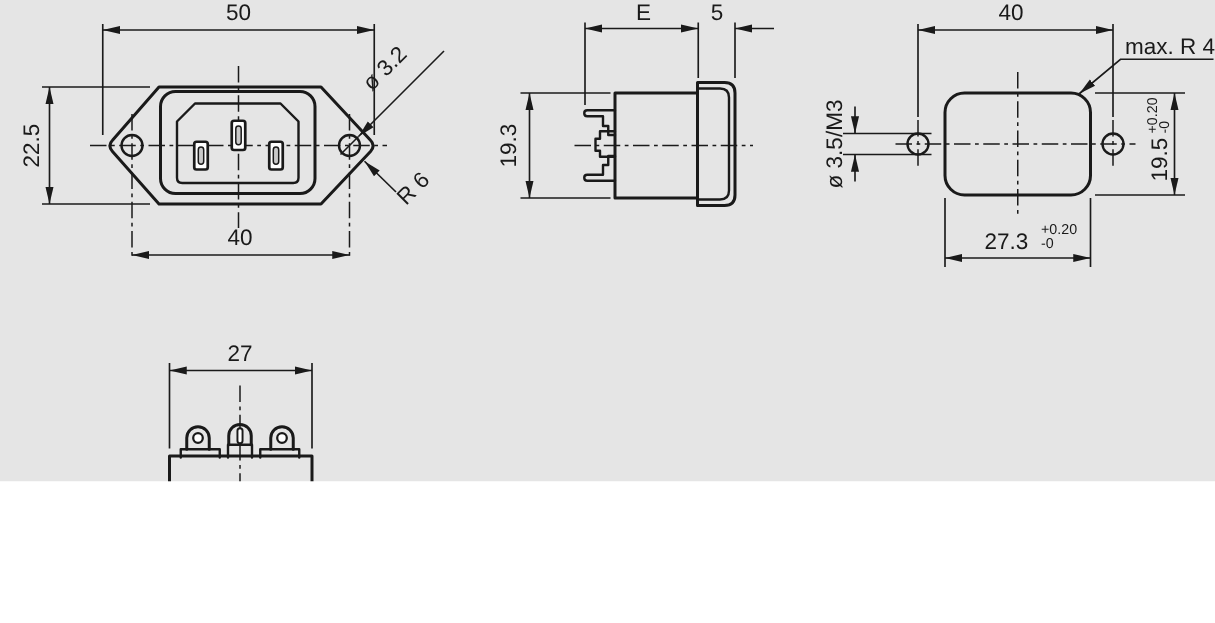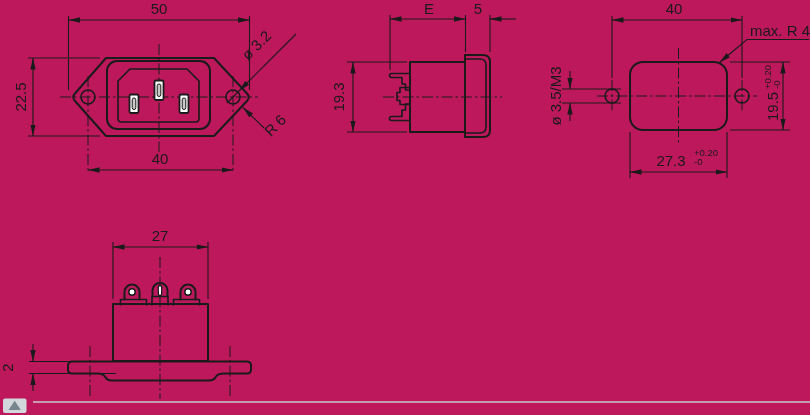--- a/index.html
+++ b/index.html
@@ -1,16 +1,16 @@
 <!DOCTYPE html>
 <html><head>
 <meta charset="utf-8">
 <style>
   html,body{margin:0;padding:0;background:#ffffff;}
-  #canvas{position:relative;width:810px;height:415px;background:#be185d;overflow:hidden;}
+  #canvas{position:relative;width:810px;height:321px;background:#e5e5e5;overflow:hidden;}
   svg{display:block;}
   .obj{stroke:#1a1a1a;stroke-width:2;fill:none;stroke-linejoin:round;stroke-linecap:round;}
   .obj-thin{stroke:#1a1a1a;stroke-width:1.6;fill:none;stroke-linejoin:round;stroke-linecap:round;}
   .dim{stroke:#1a1a1a;stroke-width:1.1;fill:none;}
   .cl{stroke:#1a1a1a;stroke-width:1;fill:none;stroke-dasharray:11 3 2.5 3;}
   .txt{font-family:"Liberation Sans",sans-serif;font-size:15px;fill:#1a1a1a;}
   .txt-sm{font-family:"Liberation Sans",sans-serif;font-size:9.5px;fill:#1a1a1a;}
   .mid{text-anchor:middle;}
 </style>
 </head>

